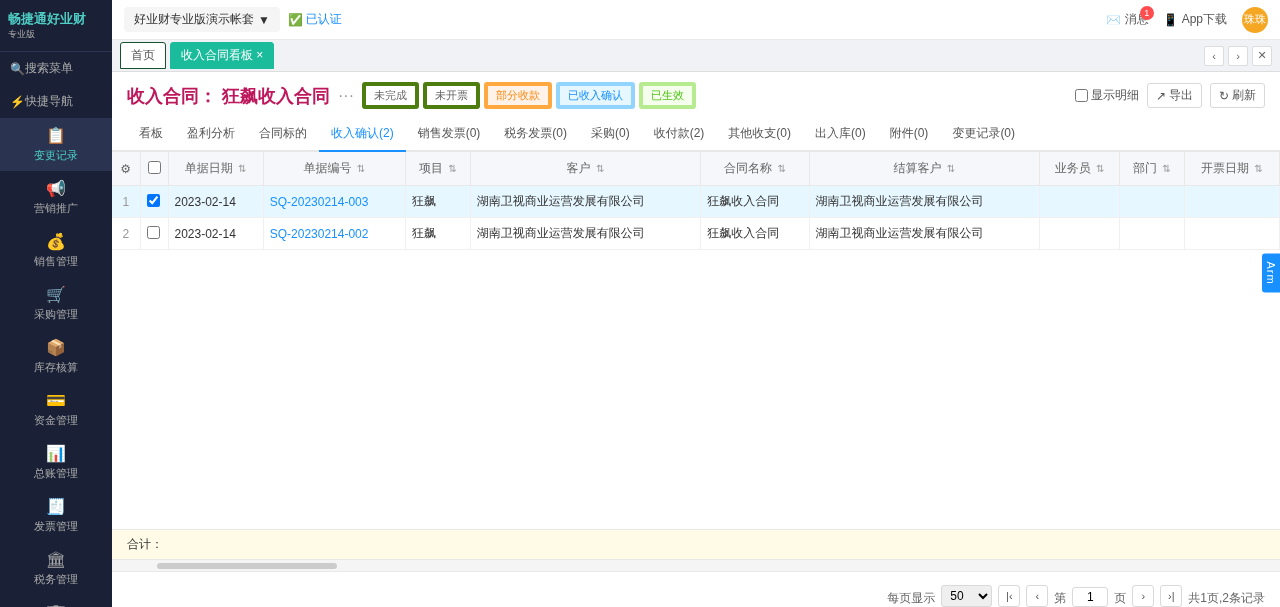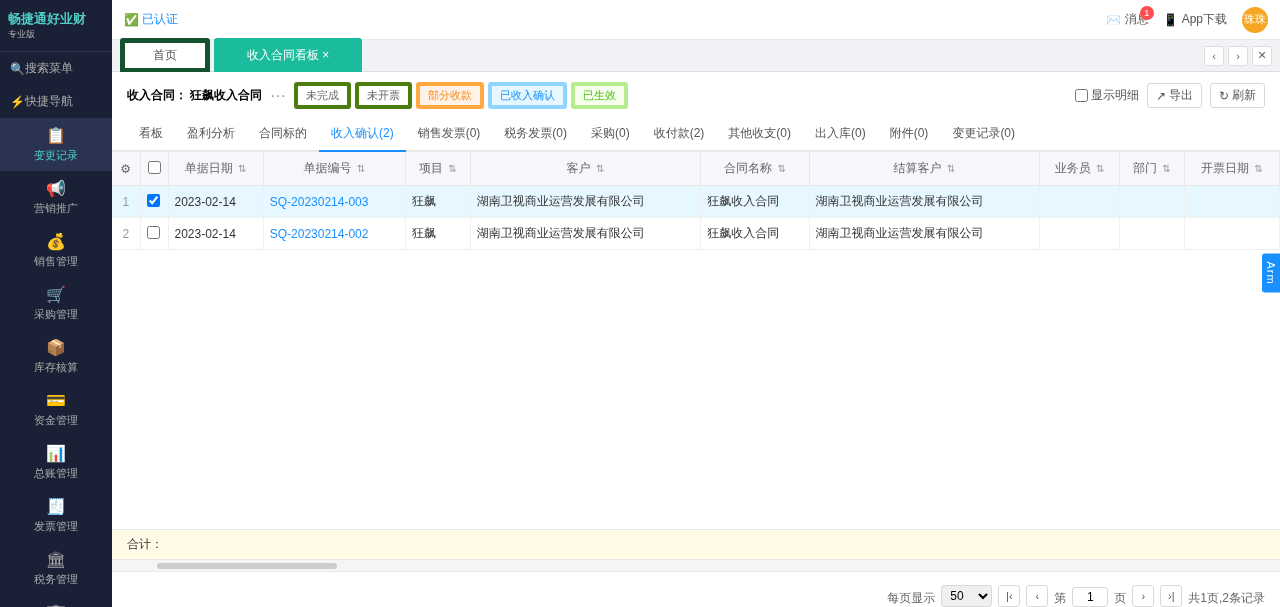--- a/index.html
+++ b/index.html
@@ -24,30 +24,30 @@
     .topbar-left { display: flex; align-items: center; gap: 8px; }
     .company-selector { display: flex; align-items: center; gap: 4px; font-size: 12px; color: #333; background: #f5f5f5; padding: 4px 10px; border-radius: 4px; cursor: pointer; }
     .certified-badge { display: flex; align-items: center; gap: 3px; color: #1890ff; font-size: 12px; }
     .topbar-right { display: flex; align-items: center; gap: 15px; }
     .topbar-right-item { display: flex; align-items: center; gap: 3px; cursor: pointer; color: #555; font-size: 12px; position: relative; }
     .badge { background: #ff4d4f; color: #fff; border-radius: 50%; width: 14px; height: 14px; font-size: 9px; display: flex; align-items: center; justify-content: center; position: absolute; top: -5px; right: -5px; }
     .avatar { width: 26px; height: 26px; border-radius: 50%; background: #f5a623; display: flex; align-items: center; justify-content: center; color: #fff; font-size: 11px; }
 
     
     .tabbar { background: #f0f2f5; height: 32px; display: flex; align-items: center; padding: 0 8px; border-bottom: 1px solid #ddd; flex-shrink: 0; gap: 4px; }
-    .tab-item { padding: 4px 28px; font-size: 12px; cursor: pointer; color: #555; background: #fff; border: 5px solid #14532d; border-radius: 3px 3px 0 0; display: flex; align-items: center; gap: 4px; }
+    .tab-item { padding: 4px 10px; font-size: 12px; cursor: pointer; color: #555; background: #fff; border: 1px solid #14532d; border-radius: 3px 3px 0 0; display: flex; align-items: center; gap: 4px; }
     .tab-item.active { background: #1abc9c; color: #fff; border-color: #1abc9c; }
 
     
     .content { flex: 1; background: #fff; padding: 0; display: flex; flex-direction: column; overflow: hidden; }
 
     
     .page-header { padding: 10px 15px 0; display: flex; align-items: center; justify-content: space-between; flex-shrink: 0; }
     .page-title-area { display: flex; align-items: center; gap: 8px; }
-    .page-title { font-size: 12px; font-weight: bold; color: #000000; font-family: Liberation Serif, serif; }
+    .page-title { font-size: 18px; font-weight: bold; color: #be185d; }
     .more-btn { color: #999; cursor: pointer; font-size: 16px; }
     .status-buttons { display: flex; gap: 4px; }
     .status-btn { padding: 2px 8px; border: 4px solid #4d7c0f; border-radius: 3px; font-size: 11px; cursor: pointer; background: #fff; color: #666; }
     .status-btn.partial { background: #fff2e8; border-color: #ffa940; color: #fa8c16; }
     .status-btn.confirmed { background: #e6f7ff; border-color: #91d5ff; color: #1890ff; }
     .status-btn.effective { background: #f6ffed; border-color: #b7eb8f; color: #52c41a; }
     .page-actions { display: flex; align-items: center; gap: 8px; }
     .action-btn { display: flex; align-items: center; gap: 3px; padding: 3px 8px; border: 1px solid #d9d9d9; border-radius: 3px; cursor: pointer; font-size: 12px; background: #fff; color: #555; }
     .checkbox-label { display: flex; align-items: center; gap: 3px; font-size: 12px; color: #555; }
 
@@ -147,20 +147,24 @@
     <span class="icon">🏢</span>
 
   </div>
 
 </div>
 
 <div class="main">
 
   <div class="topbar">
     <div class="topbar-left">
+      <div class="company-selector">
+        <span>好业财专业版演示帐套</span>
+        <span>▼</span>
+      </div>
       <div class="certified-badge">
         <span>✅</span>
         <span>已认证</span>
       </div>
     </div>
     <div class="topbar-right">
       <div class="topbar-right-item" style="position:relative">
         <span>✉️</span>
         <span>消息</span>
         <span class="badge">1</span>

